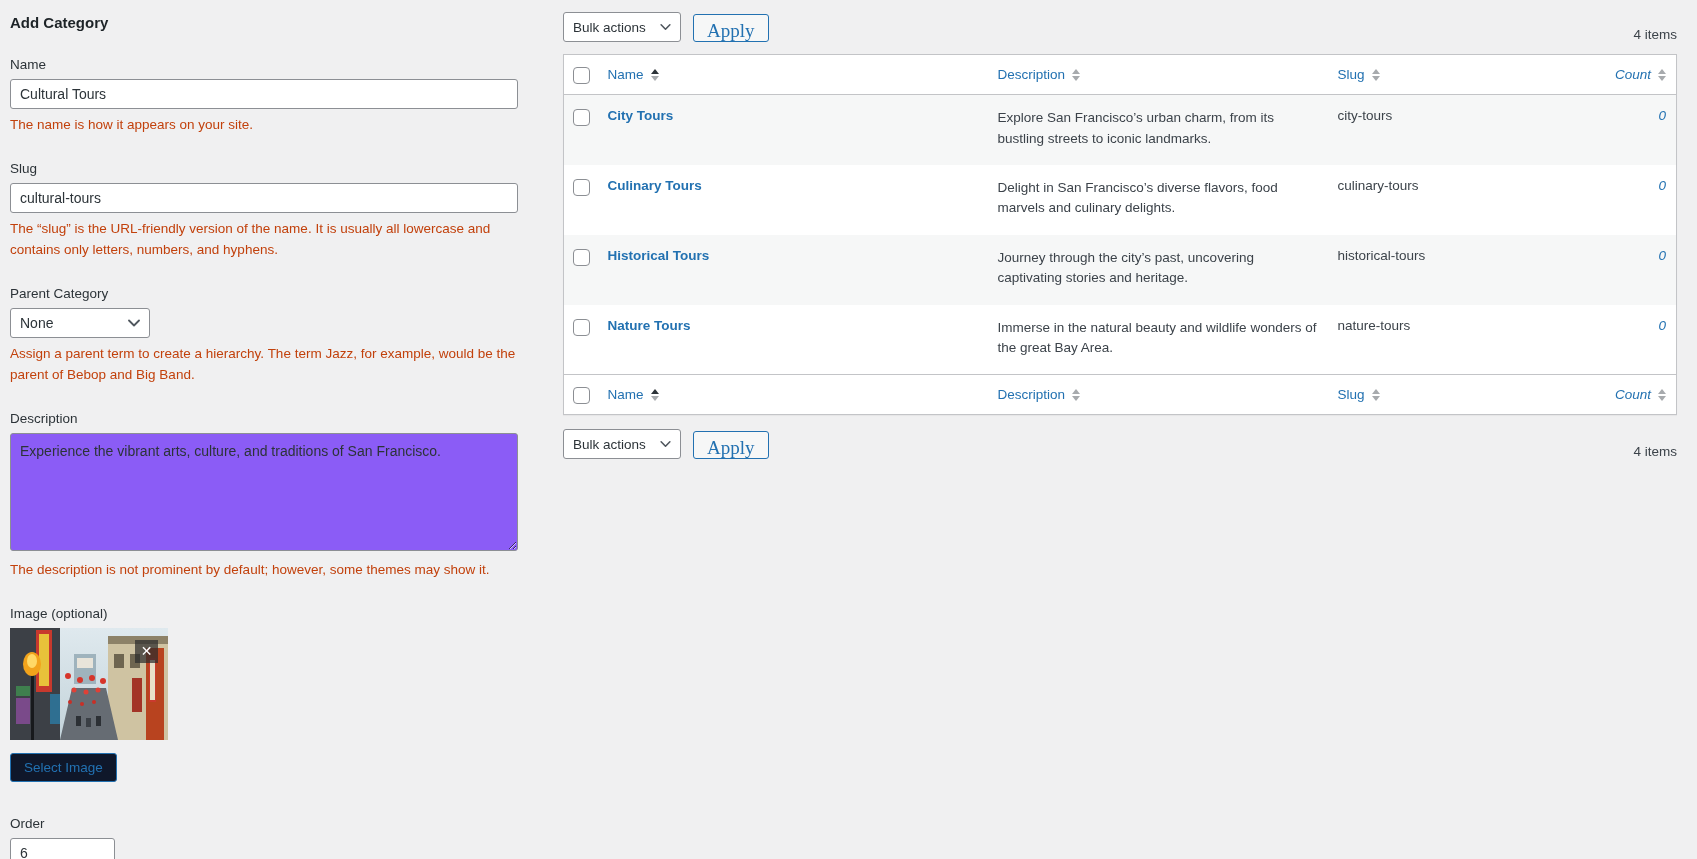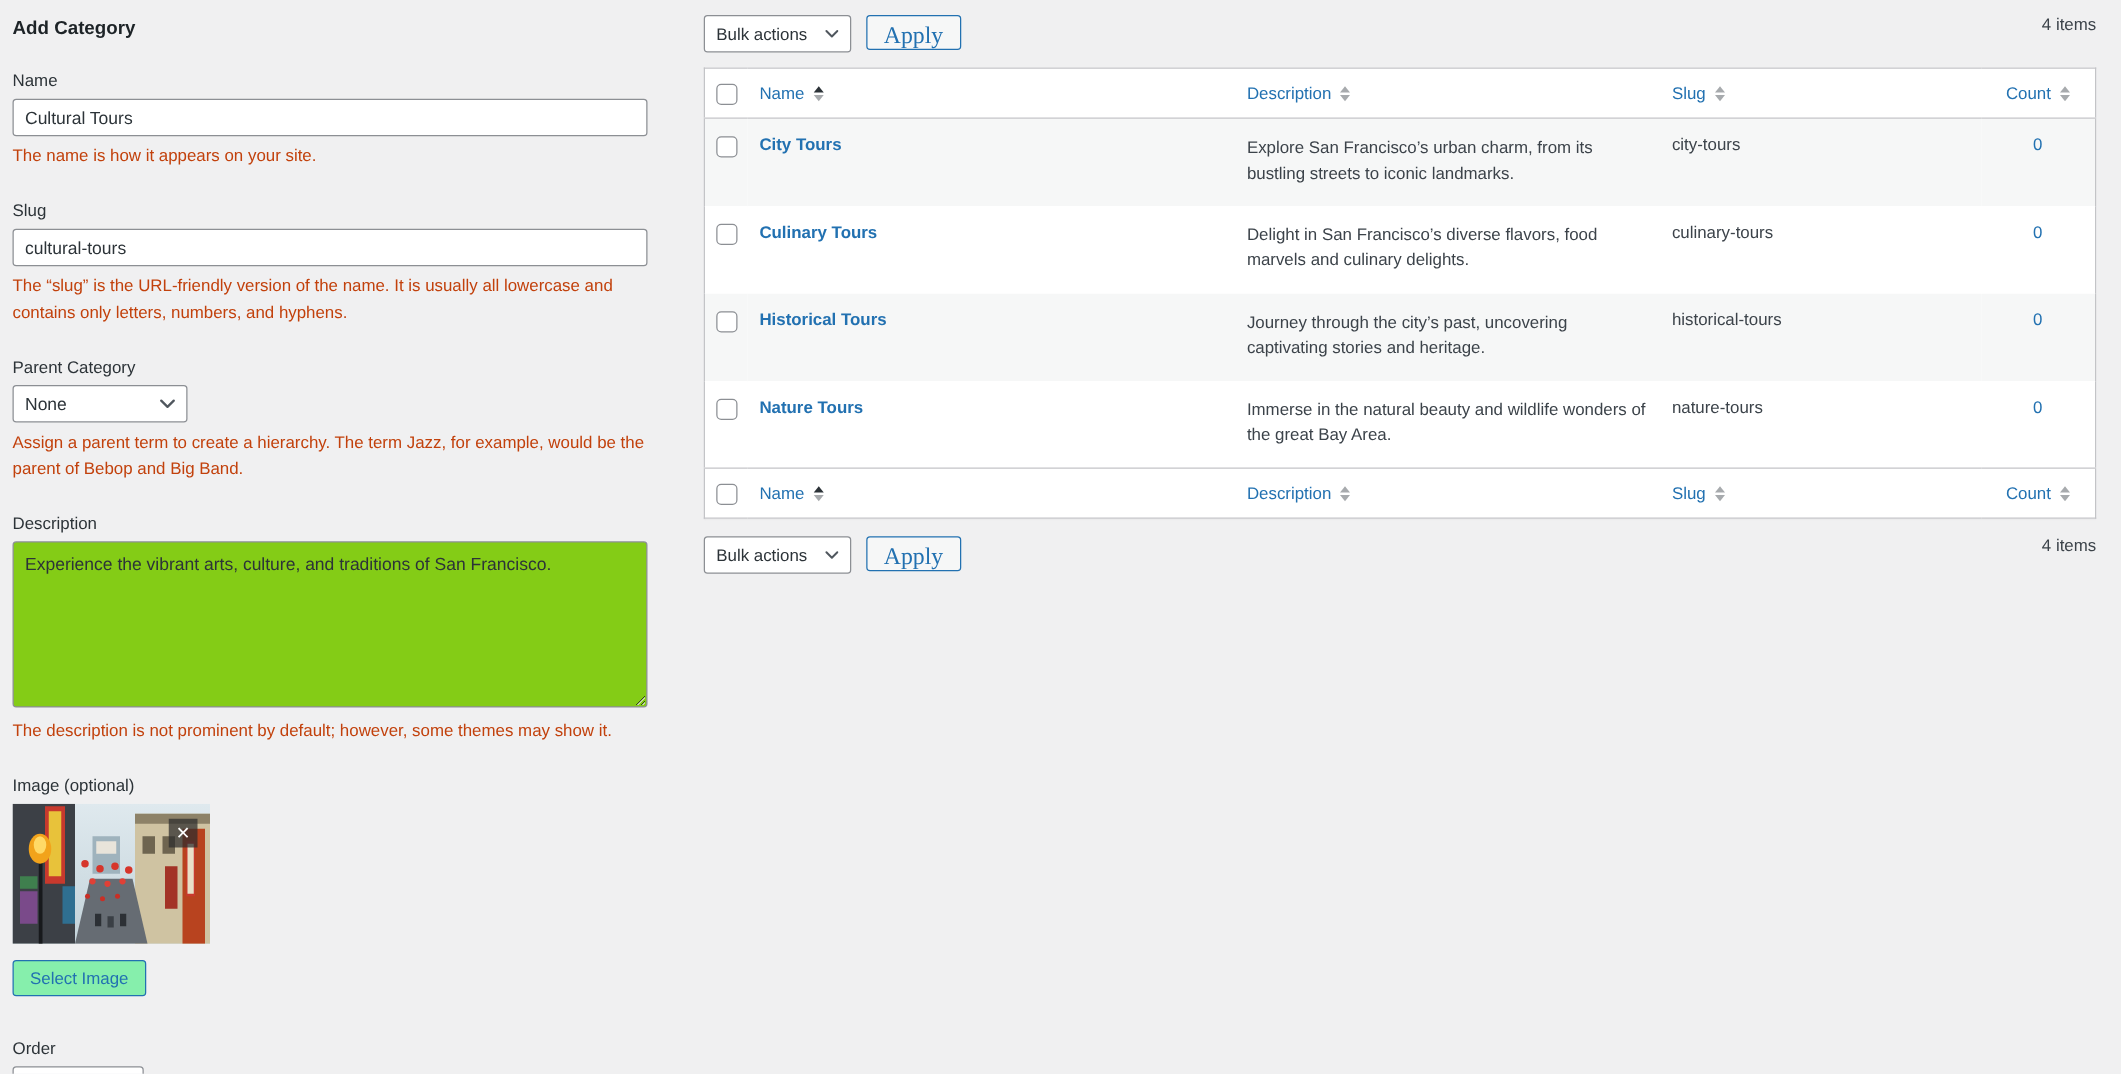--- a/index.html
+++ b/index.html
@@ -30,45 +30,45 @@
     appearance:none; -webkit-appearance:none; -moz-appearance:none;
     height:30px; min-width:140px; padding:0 34px 0 9px;
     border:1px solid #8c8f94; border-radius:3px; background:#fff;
     font-family:"Liberation Sans", sans-serif; font-size:14px; color:#2c3338;
   }
   .chevron {
     position:absolute; right:10px; top:50%; transform:translateY(-50%);
     pointer-events:none; line-height:0;
   }
   textarea.desc-input {
-    width:100%; height:133px; padding:7px 9px;
-    border:1px solid #8c8f94; border-radius:3px; background:#84cc16;
+    width:100%; height:118px; padding:7px 9px;
+    border:1px solid #8c8f94; border-radius:3px; background:#8b5cf6;
     font-family:"Liberation Sans", sans-serif; font-size:14px; line-height:1.5; color:#2c3338;
     resize:both;
   }
   .thumb { position:relative; width:158px; height:112px; margin-top:6px; }
   .thumb svg { display:block; width:158px; height:112px; }
   .thumb-close {
     position:absolute; top:12px; right:10px; width:23px; height:23px;
     background:rgba(45,45,45,.72); color:#fff;
     display:flex; align-items:center; justify-content:center;
     font-size:14px; line-height:1; cursor:pointer; user-select:none;
   }
   .btn-secondary {
     display:inline-block; margin-top:13px;
-    background:#86efac; border:1px solid #2271b1; border-radius:3px;
+    background:#0f172a; border:1px solid #2271b1; border-radius:3px;
     color:#2271b1; font-family:"Liberation Sans", sans-serif; font-size:13.5px;
     padding:6px 13px; cursor:pointer;
   }
   .order-field { margin-top:34px; }
   .order-input { width:105px; }
 
   
   .list-col { flex:1; min-width:0; padding-top:2px; }
-  .toolbar { display:flex; align-items:flex-start; }
+  .toolbar { display:flex; align-items:flex-end; }
   .toolbar .select-wrap select { height:30px; font-size:13.5px; min-width:104px; }
   .btn-apply {
     margin-left:12px;
     background:#f6f7f7; border:1px solid #2271b1; border-radius:3px;
     color:#2271b1; font-family:Liberation Serif, serif; font-size:19px;
     padding:5px 13px; cursor:pointer; height:28px;
   }
   .items-count { margin-left:auto; color:#3c434a; font-size:13.5px; }
 
   table.list-table {
@@ -94,21 +94,21 @@
   .tri-up   { border-bottom:5px solid #a7aaad; margin-bottom:2px; }
   .tri-down { border-top:5px solid #a7aaad; }
   .sorted-asc .tri-up { border-bottom-color:#2c3338; }
 
   tbody td { padding:13px 10px; vertical-align:top; height:70px; }
   tbody tr:nth-child(odd)  { background:#f6f7f7; }
   tbody tr:nth-child(even) { background:#fff; }
   .row-name-link { color:#2271b1; font-weight:700; text-decoration:none; cursor:pointer; }
   .cell-desc { color:#3c434a; line-height:1.55; }
   .cell-slug { color:#3c434a; }
-  th.count-col, td.count-col { text-align:center; }
+  th.count-col, td.count-col { text-align:right;font-style:italic; }
   th.count-col .header-link { justify-content:center; }
   .count-link { color:#2271b1; text-decoration:none; cursor:pointer; }
 
   input[type="checkbox"].wp-cb {
     appearance:none; -webkit-appearance:none;
     width:17px; height:17px; margin:0;
     border:1px solid #8c8f94; border-radius:4px; background:#fff; cursor:pointer;
   }
   .toolbar.bottom { margin-top:14px; }
 </style>

